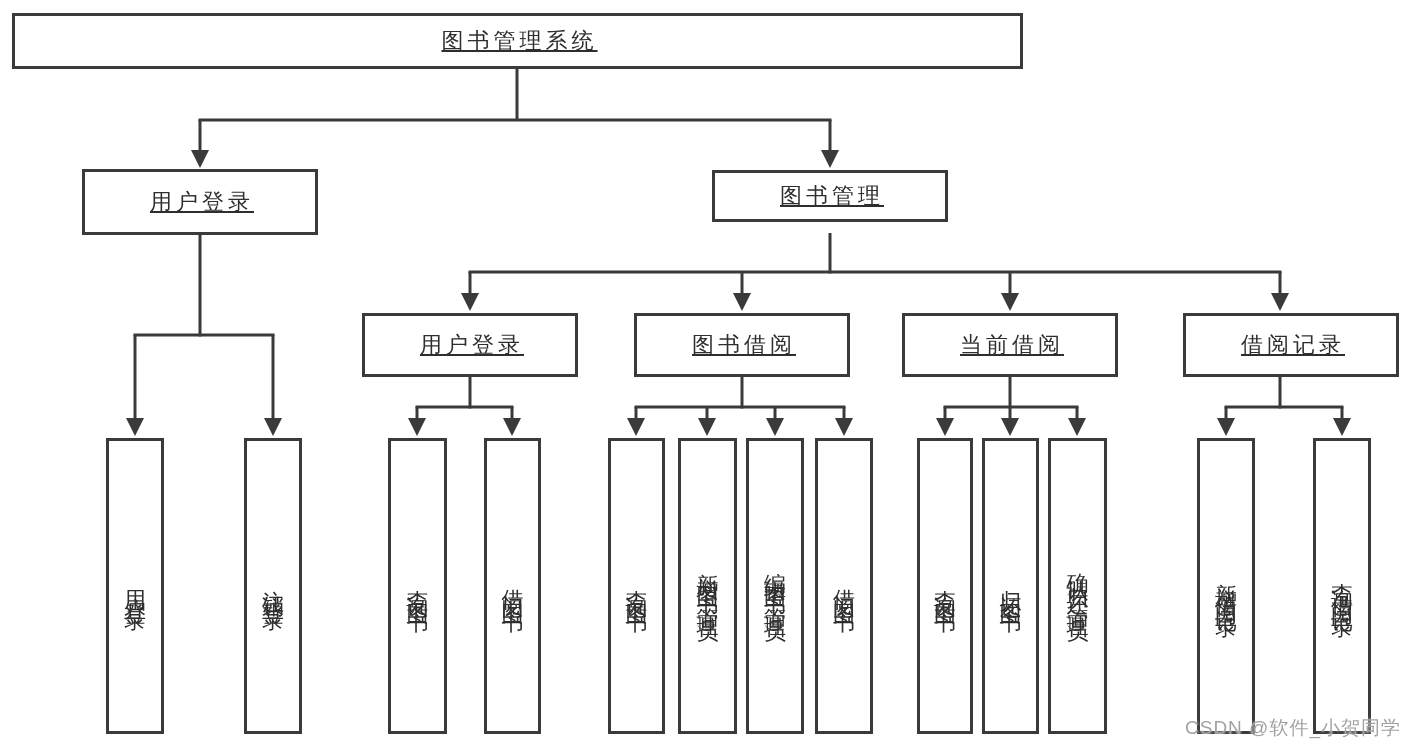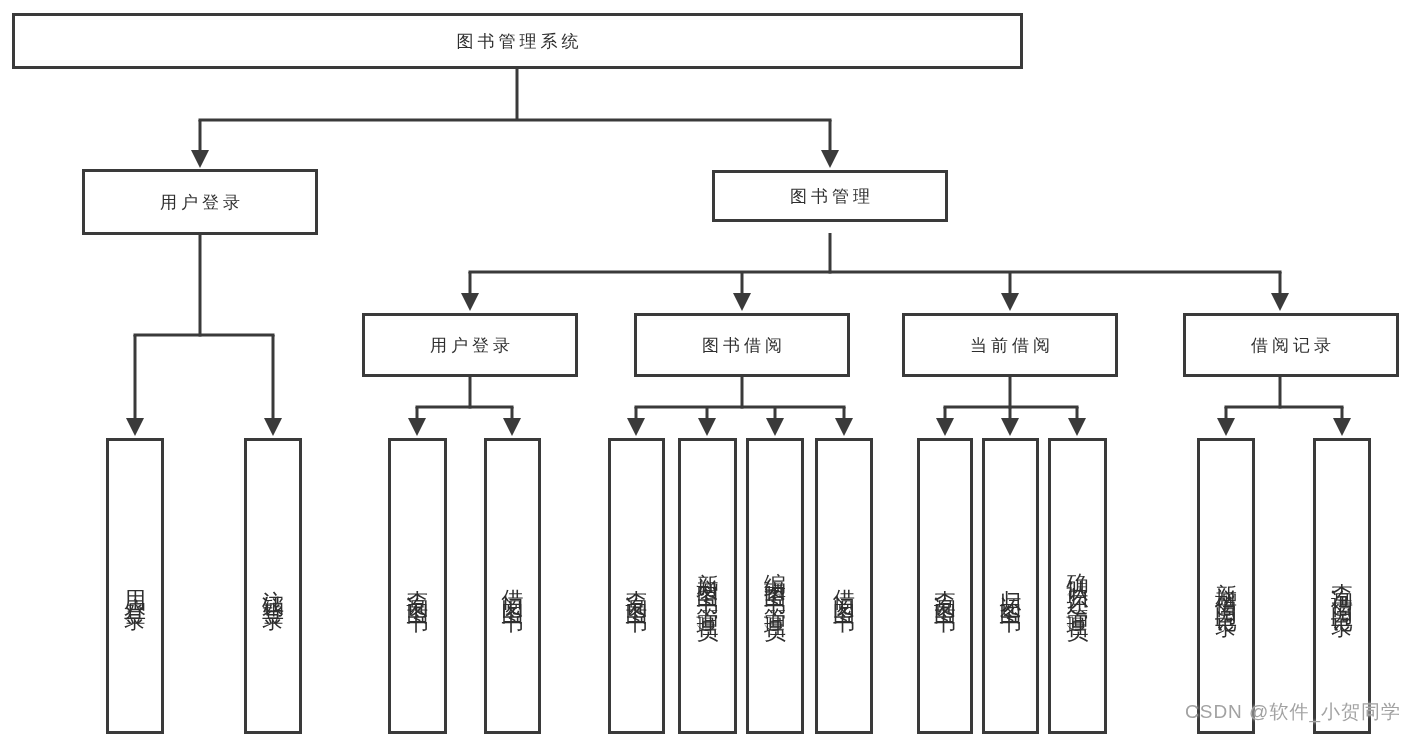--- a/index.html
+++ b/index.html
@@ -20,36 +20,37 @@
     position: absolute;
     box-sizing: border-box;
     border: 3px solid #3a3a3a;
     background: #ffffff;
     display: flex;
     align-items: center;
     justify-content: center;
     color: #2e2e2e;
   }
   .hnode .label {
-    font-size: 17px;
+    font-size: 22px;
     letter-spacing: 4px;
     text-indent: 4px;
     white-space: nowrap;
+    text-decoration: underline;
   }
   .vnode .label {
     writing-mode: vertical-rl;
     text-orientation: mixed;
     font-size: 22px;
     letter-spacing: 7px;
     line-height: 1;
   }
   .watermark {
     position: absolute;
     left: 1185px;
-    top: 699px;
+    top: 715px;
     font-size: 19px;
     letter-spacing: 1px;
     color: #a2a2a2;
     text-shadow: 0 0 3px rgba(255,255,255,0.95);
     white-space: nowrap;
     z-index: 6;
   }
 </style>
 </head>
 <body>

